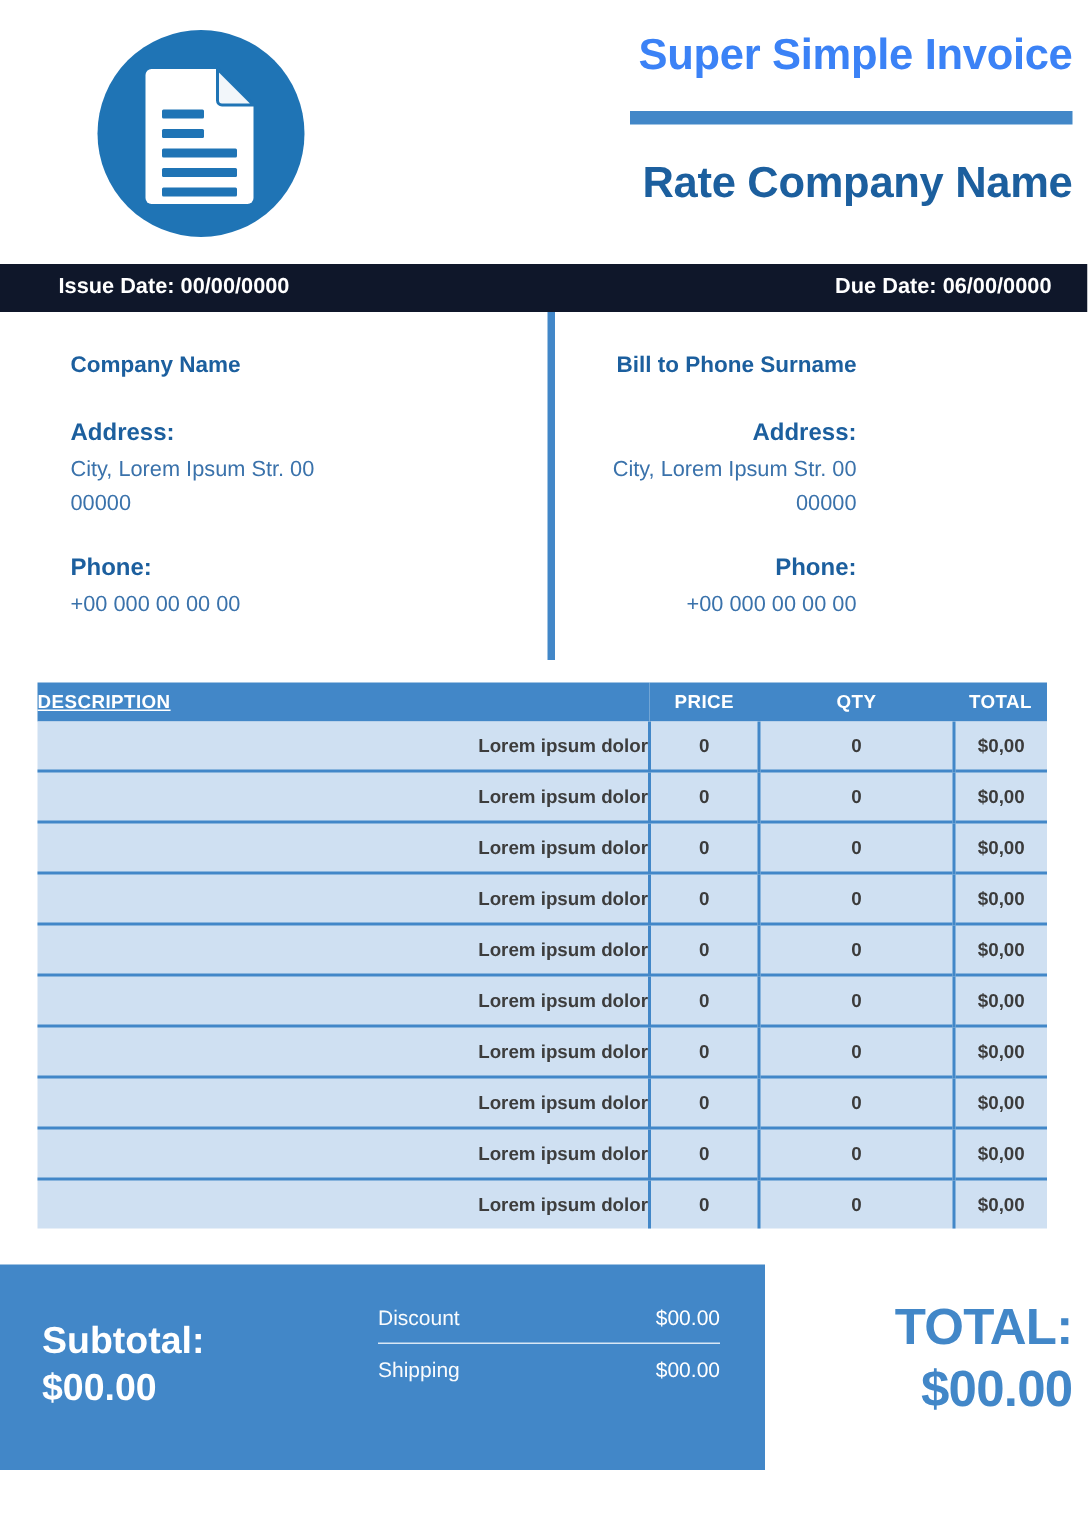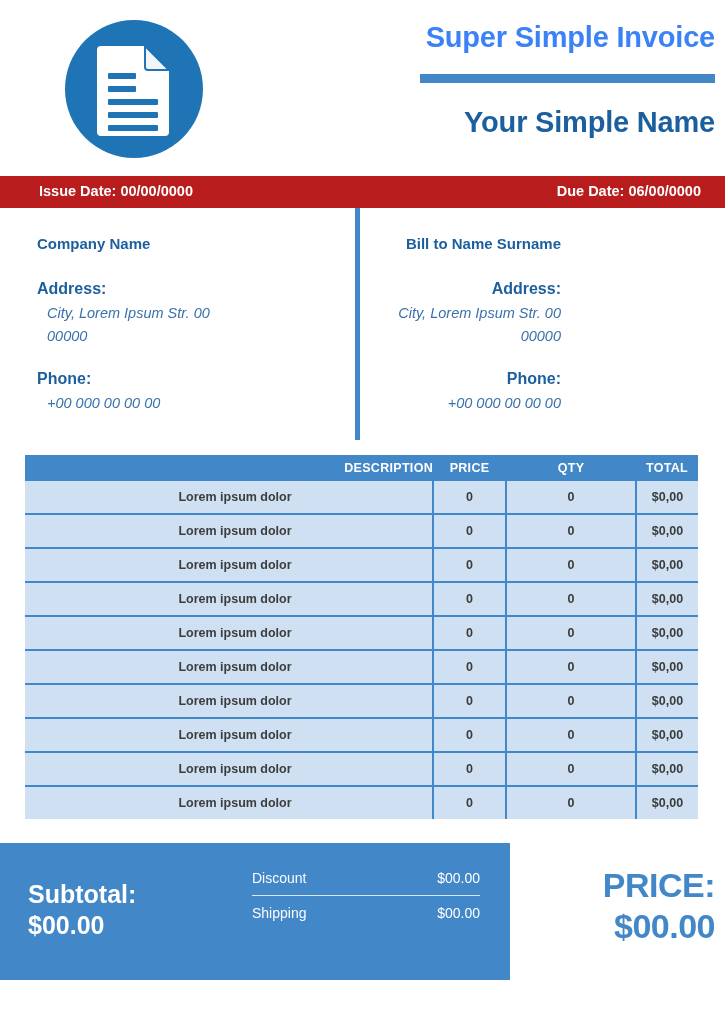--- a/index.html
+++ b/index.html
@@ -56,38 +56,38 @@
     color: #1c5f9e;
     letter-spacing: -0.2px;
     white-space: nowrap;
   }
 
   
   .date-bar {
     position: absolute;
     left: 0; top: 176px;
     width: 725px; height: 32px;
-    background: #b91c1c;
+    background: #0f172a;
     color: #ffffff;
     font-size: 14.5px;
     font-weight: bold;
   }
   .date-bar .issue {
     position: absolute;
     left: 39px; top: 7px;
   }
   .date-bar .due {
     position: absolute;
     right: 24px; top: 7px;
   }
 
   
   .parties {
     position: absolute;
-    left: 0; top: 208px;
+    left: 10px; top: 208px;
     width: 585px; height: 240px;
   }
   .v-divider {
     position: absolute;
     left: 355px; top: 0px;
     width: 5px; height: 232px;
     background: #4287c8;
   }
   .party {
     position: absolute;
@@ -103,24 +103,22 @@
     font-size: 15px;
     margin-bottom: 22px;
     color: #1c5f9e;
   }
   .party .lbl {
     font-weight: bold;
     font-size: 16px;
     color: #1c5f9e;
   }
   .party .val {
-    font-style: italic;
     color: #3a72ab;
     font-size: 14.5px;
-    margin-left: 10px;
   }
   .party .gap { height: 20px; }
 
   
   .items {
     position: absolute;
     left: 25px; top: 455px;
     width: 673px;
   }
   .items table {
@@ -133,37 +131,37 @@
     color: #ffffff;
     font-size: 12.5px;
     font-weight: bold;
     letter-spacing: 0.3px;
     height: 26px;
     padding: 0;
     text-align: center;
     border: none;
   }
   .items thead th.desc {
-    text-align: right;
-    padding-left: 13px;
+    text-align: left;
+    text-decoration: underline;
   }
   .items tbody td {
     background: #cfe0f2;
     color: #3b3b3b;
     font-size: 12.5px;
     font-weight: bold;
     height: 32px;
     padding: 0;
     text-align: center;
     border-top: 2px solid #4287c8;
     border-left: 2px solid #4287c8;
   }
   .items tbody tr:first-child td { border-top: none; }
   .items tbody td.desc {
-    text-align: center;
+    text-align: right;
     padding-left: 13px;
     border-left: none;
     font-weight: bold;
     color: #3d3d3d;
   }
   .col-desc { width: 408px; }
   .col-price { width: 73px; }
   .col-qty   { width: 130px; }
   .col-total { width: 62px; }
 
@@ -228,21 +226,21 @@
       <rect x="45" y="68" width="28" height="6" rx="1" fill="#1f74b5"></rect>
       <rect x="45" y="81" width="50" height="6" rx="1" fill="#1f74b5"></rect>
       <rect x="45" y="94" width="50" height="6" rx="1" fill="#1f74b5"></rect>
       <rect x="45" y="107" width="50" height="6" rx="1" fill="#1f74b5"></rect>
     </svg>
   </div>
 
   <div class="title-block">
     <div class="invoice-title">Super Simple Invoice</div>
     <div class="title-rule"></div>
-    <div class="company-title">Your Simple Name</div>
+    <div class="company-title">Rate Company Name</div>
   </div>
 
 </div>
 
 <div class="date-bar">
   <span class="issue">Issue Date: 00/00/0000</span>
   <span class="due">Due Date: 06/00/0000</span>
 </div>
 
 <div class="parties">
@@ -252,21 +250,21 @@
     <div class="name">Company Name</div>
     <div class="lbl">Address:</div>
     <div class="val">City, Lorem Ipsum Str. 00</div>
     <div class="val">00000</div>
     <div class="gap"></div>
     <div class="lbl">Phone:</div>
     <div class="val">+00 000 00 00 00</div>
   </div>
 
   <div class="party right">
-    <div class="name">Bill to Name Surname</div>
+    <div class="name">Bill to Phone Surname</div>
     <div class="lbl">Address:</div>
     <div class="val">City, Lorem Ipsum Str. 00</div>
     <div class="val">00000</div>
     <div class="gap"></div>
     <div class="lbl">Phone:</div>
     <div class="val">+00 000 00 00 00</div>
   </div>
 </div>
 
 <div class="items">
@@ -361,15 +359,15 @@
         <span class="v">$00.00</span>
       </div>
       <div class="mini-row">
         <span class="k">Shipping</span>
         <span class="v">$00.00</span>
       </div>
     </div>
 </div>
 
 <div class="grand-total">
-  <div>PRICE:</div>
+  <div>TOTAL:</div>
   <div>$00.00</div>
 </div>
 
 </body></html>

